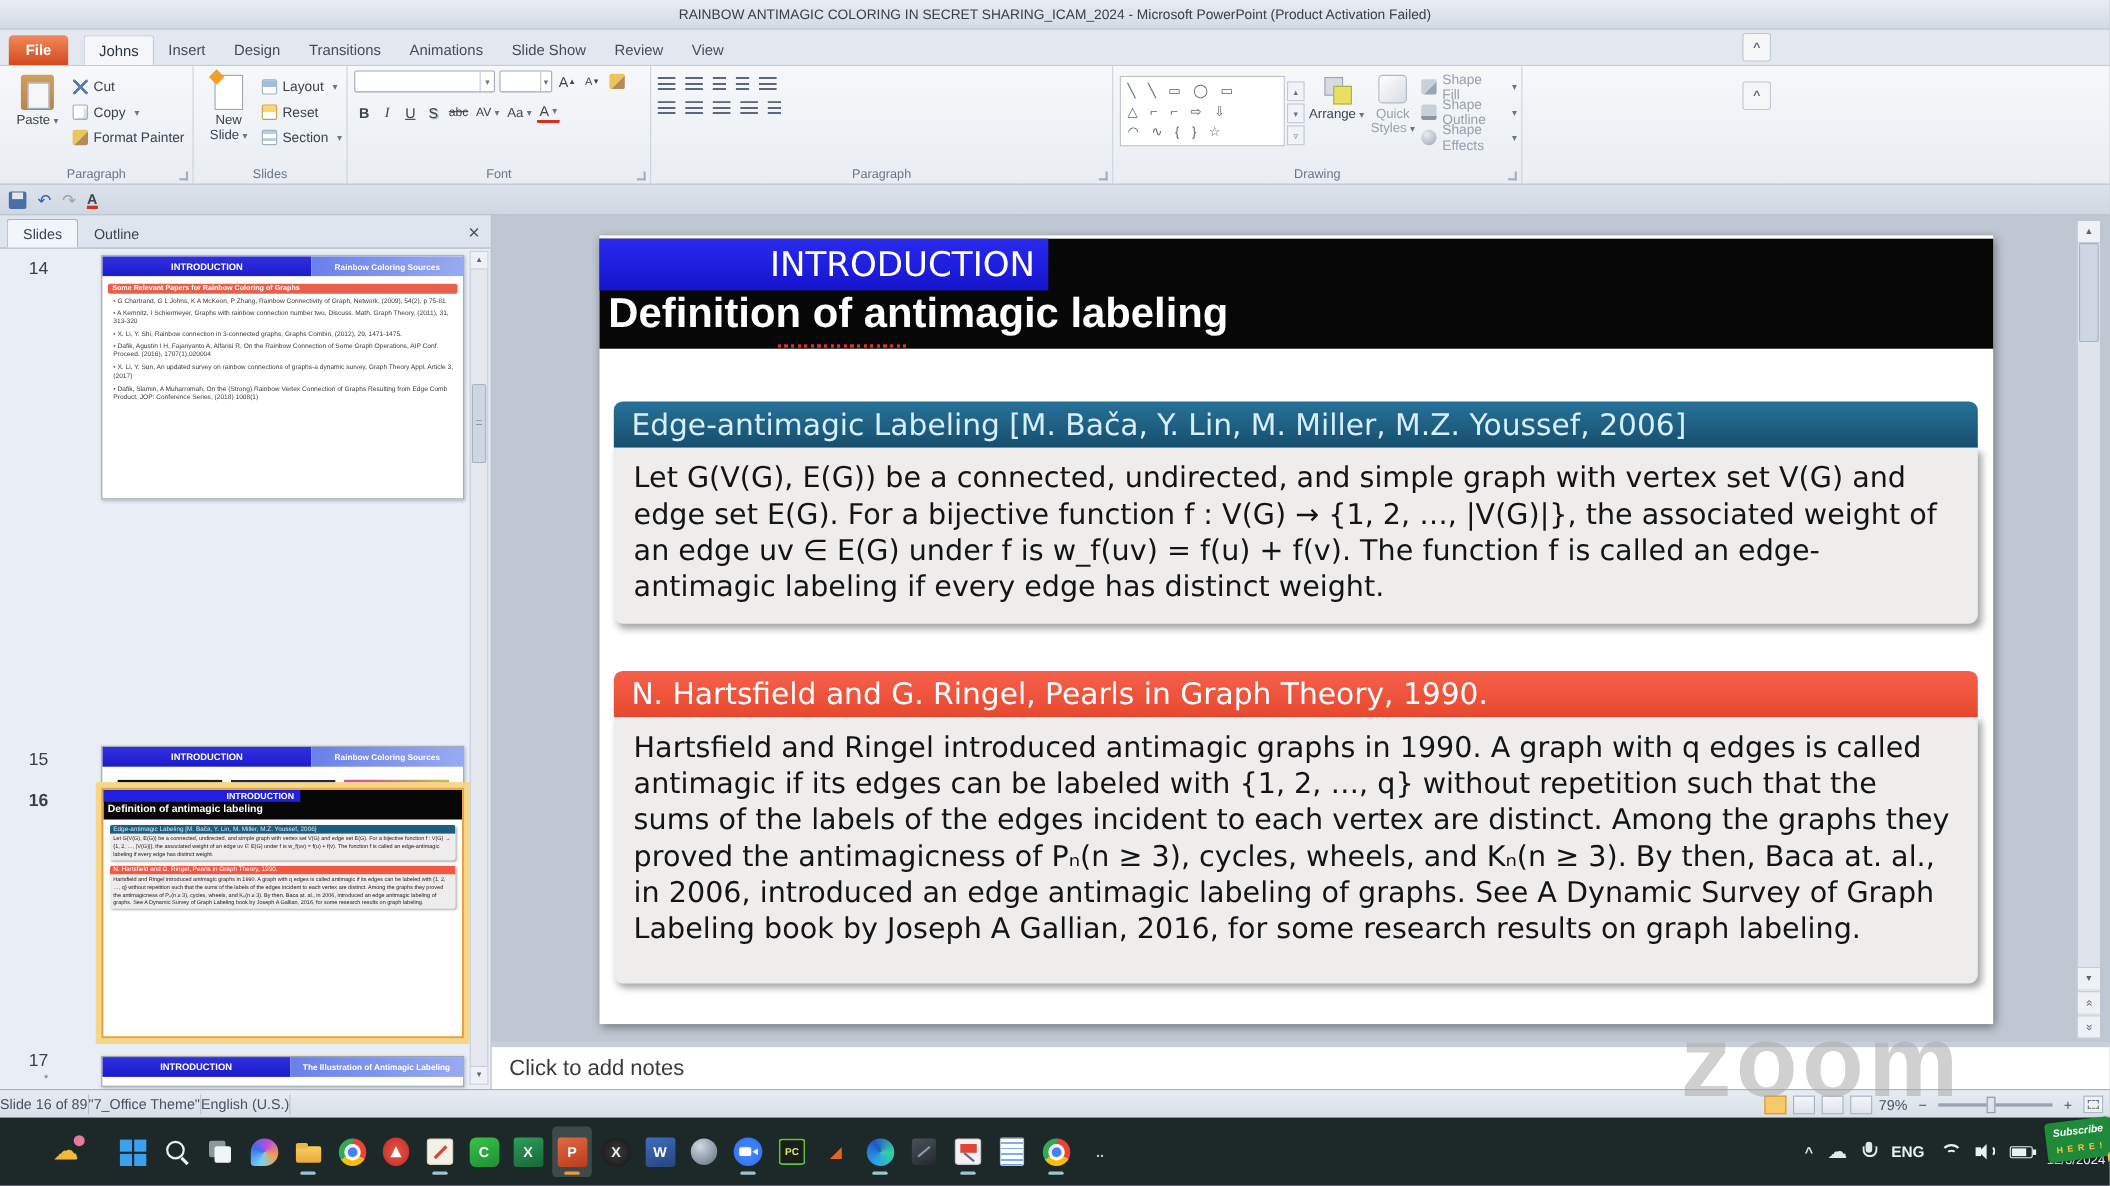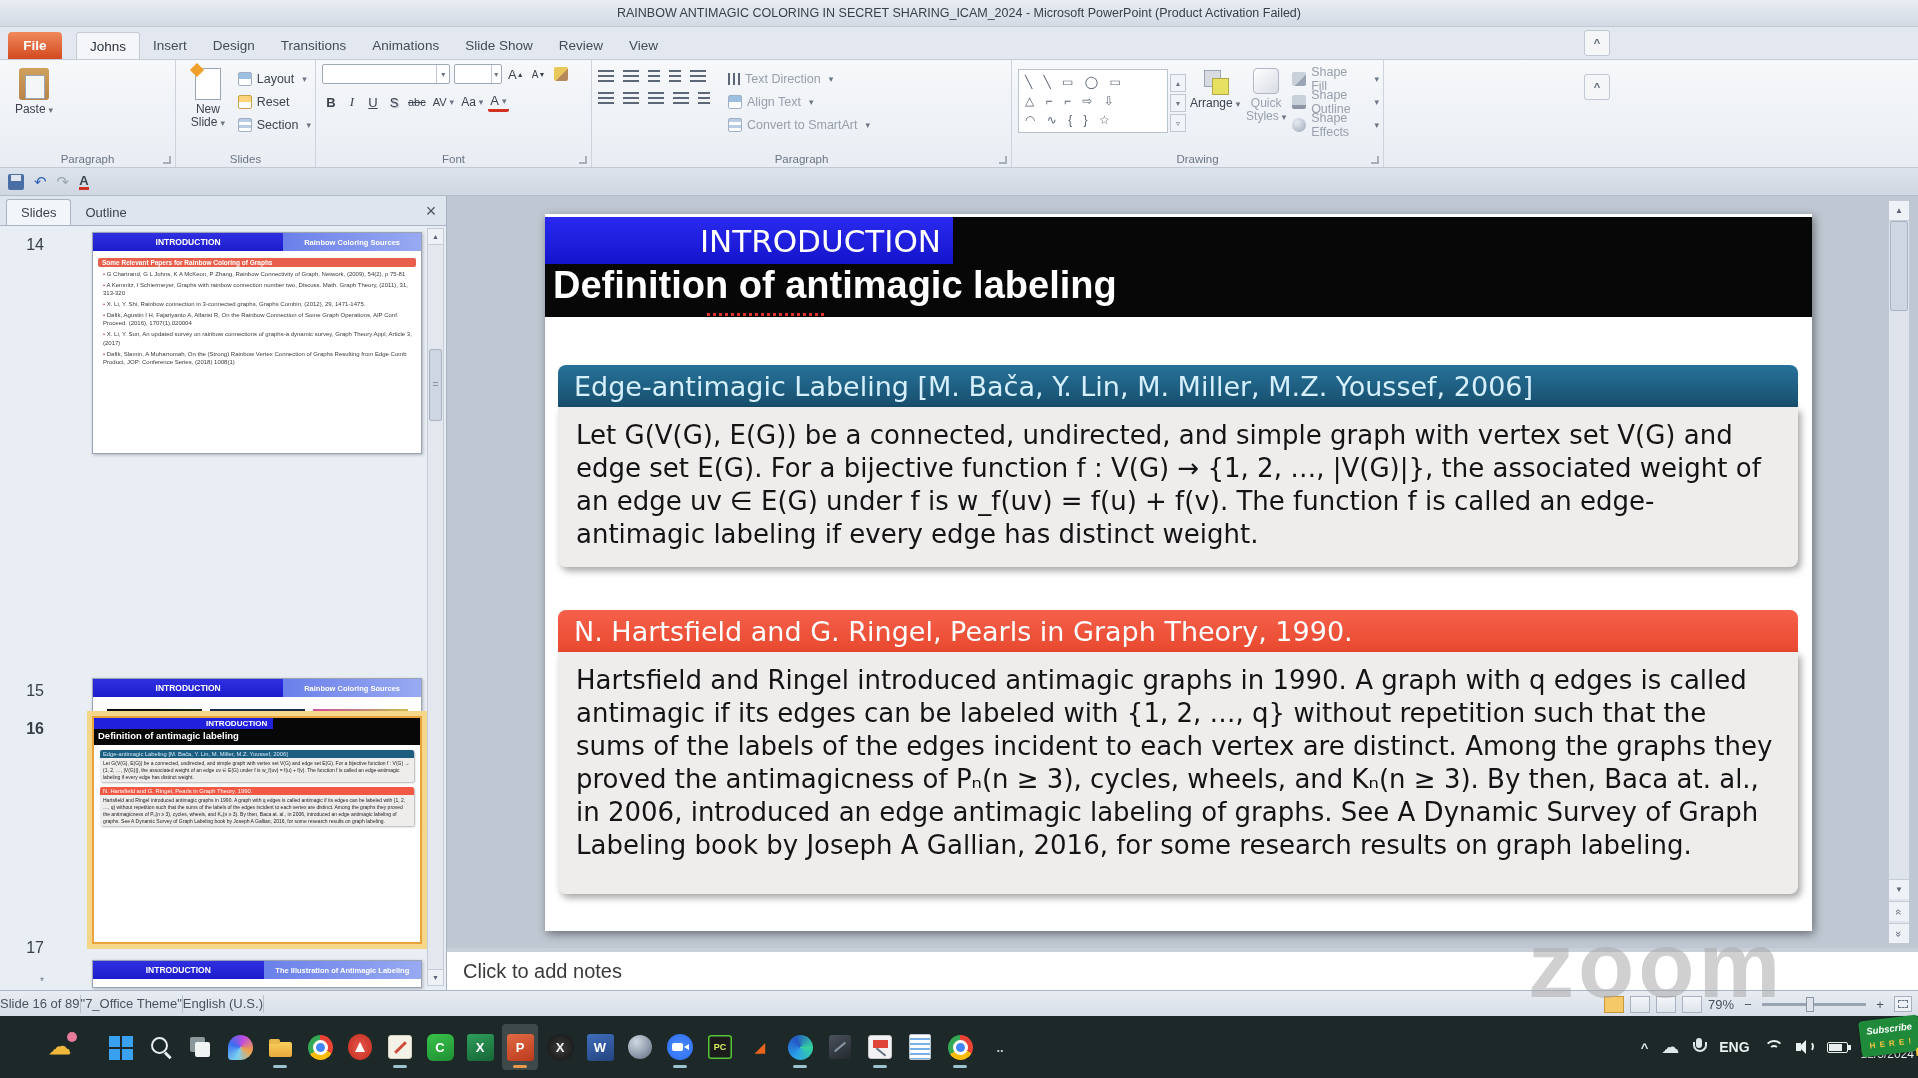--- a/index.html
+++ b/index.html
@@ -395,20 +395,34 @@
       </div>
   </div>
 
   <div id="ribbon" class="abs">
 
     <div class="rgroup" style="width:176px">
       <div class="bigbtn">
         <span class="i-paste"></span>
         <span class="cap caret">Paste</span>
       </div>
+      <div class="smallcol">
+        <div class="srow">
+          <span class="mi i-scissors"></span>
+          <span>Cut</span>
+        </div>
+        <div class="srow caret">
+          <span class="mi i-copy"></span>
+          <span>Copy</span>
+        </div>
+        <div class="srow">
+          <span class="mi i-brush"></span>
+          <span>Format Painter</span>
+        </div>
+      </div>
       <div class="glabel">Paragraph</div>
       <div class="launcher"></div>
     </div>
 
     <div class="rgroup" style="width:140px">
       <div class="bigbtn">
         <span class="i-newslide"></span>
         <span class="cap caret">New Slide</span>
       </div>
       <div class="smallcol">
@@ -474,34 +488,20 @@
           <span class="stripes"></span>
         </div>
         <div style="display:flex; gap:9px; align-items:center">
           <span class="stripes"></span>
           <span class="stripes"></span>
           <span class="stripes"></span>
           <span class="stripes"></span>
           <span class="stripes" style="width:12px"></span>
         </div>
       </div>
-      <div class="smallcol" style="margin-left:14px">
-        <div class="srow dim caret">
-          <span class="stripes" style="transform:rotate(90deg); width:12px"></span>
-          <span>Text Direction</span>
-        </div>
-        <div class="srow dim caret">
-          <span class="mi i-layout"></span>
-          <span>Align Text</span>
-        </div>
-        <div class="srow dim caret">
-          <span class="mi i-section"></span>
-          <span>Convert to SmartArt</span>
-        </div>
-      </div>
       <div class="glabel">Paragraph</div>
       <div class="launcher"></div>
     </div>
 
     <div class="rgroup" style="width:372px">
       <div style="display:flex; gap:2px; padding-top:5px">
         <div class="shapesbox">
           <div>╲ ╲ ▭ ◯ ▭</div>
           <div>△ ⌐ ⌐ ⇨ ⇩</div>
           <div>◠ ∿ { } ☆</div>
@@ -600,21 +600,21 @@
       <div class="mbox">
         <div class="mh1">Edge-antimagic Labeling [M. Bača, Y. Lin, M. Miller, M.Z. Youssef, 2006]</div>
         <div class="mb" style="max-height:52px">Let G(V(G), E(G)) be a connected, undirected, and simple graph with vertex set V(G) and edge set E(G). For a bijective function f : V(G) → {1, 2, …, |V(G)|}, the associated weight of an edge uv ∈ E(G) under f is w_f(uv) = f(u) + f(v). The function f is called an edge-antimagic labeling if every edge has distinct weight.</div>
       </div>
       <div class="mbox">
         <div class="mh2">N. Hartsfield and G. Ringel, Pearls in Graph Theory, 1990.</div>
         <div class="mb" style="max-height:70px">Hartsfield and Ringel introduced antimagic graphs in 1990. A graph with q edges is called antimagic if its edges can be labeled with {1, 2, …, q} without repetition such that the sums of the labels of the edges incident to each vertex are distinct. Among the graphs they proved the antimagicness of Pₙ(n ≥ 3), cycles, wheels, and Kₙ(n ≥ 3). By then, Baca at. al., in 2006, introduced an edge antimagic labeling of graphs. See A Dynamic Survey of Graph Labeling book by Joseph A Gallian, 2016, for some research results on graph labeling.</div>
       </div>
     </div>
 
-    <div class="thumbnum" style="top:743px">17</div>
+    <div class="thumbnum" style="top:760px">17</div>
     <div class="thumbnum" style="top:780px; font-size:10px; color:#6b7684">*</div>
     <div class="thumb" style="top:764px; height:28px">
       <div class="thead">
         <div class="tk" style="width:52%">INTRODUCTION</div>
         <div class="ts" style="width:48%">The Illustration of Antimagic Labeling</div>
       </div>
     </div>
 
     <div id="pscroll">
       <div class="sbtn">▲</div>

